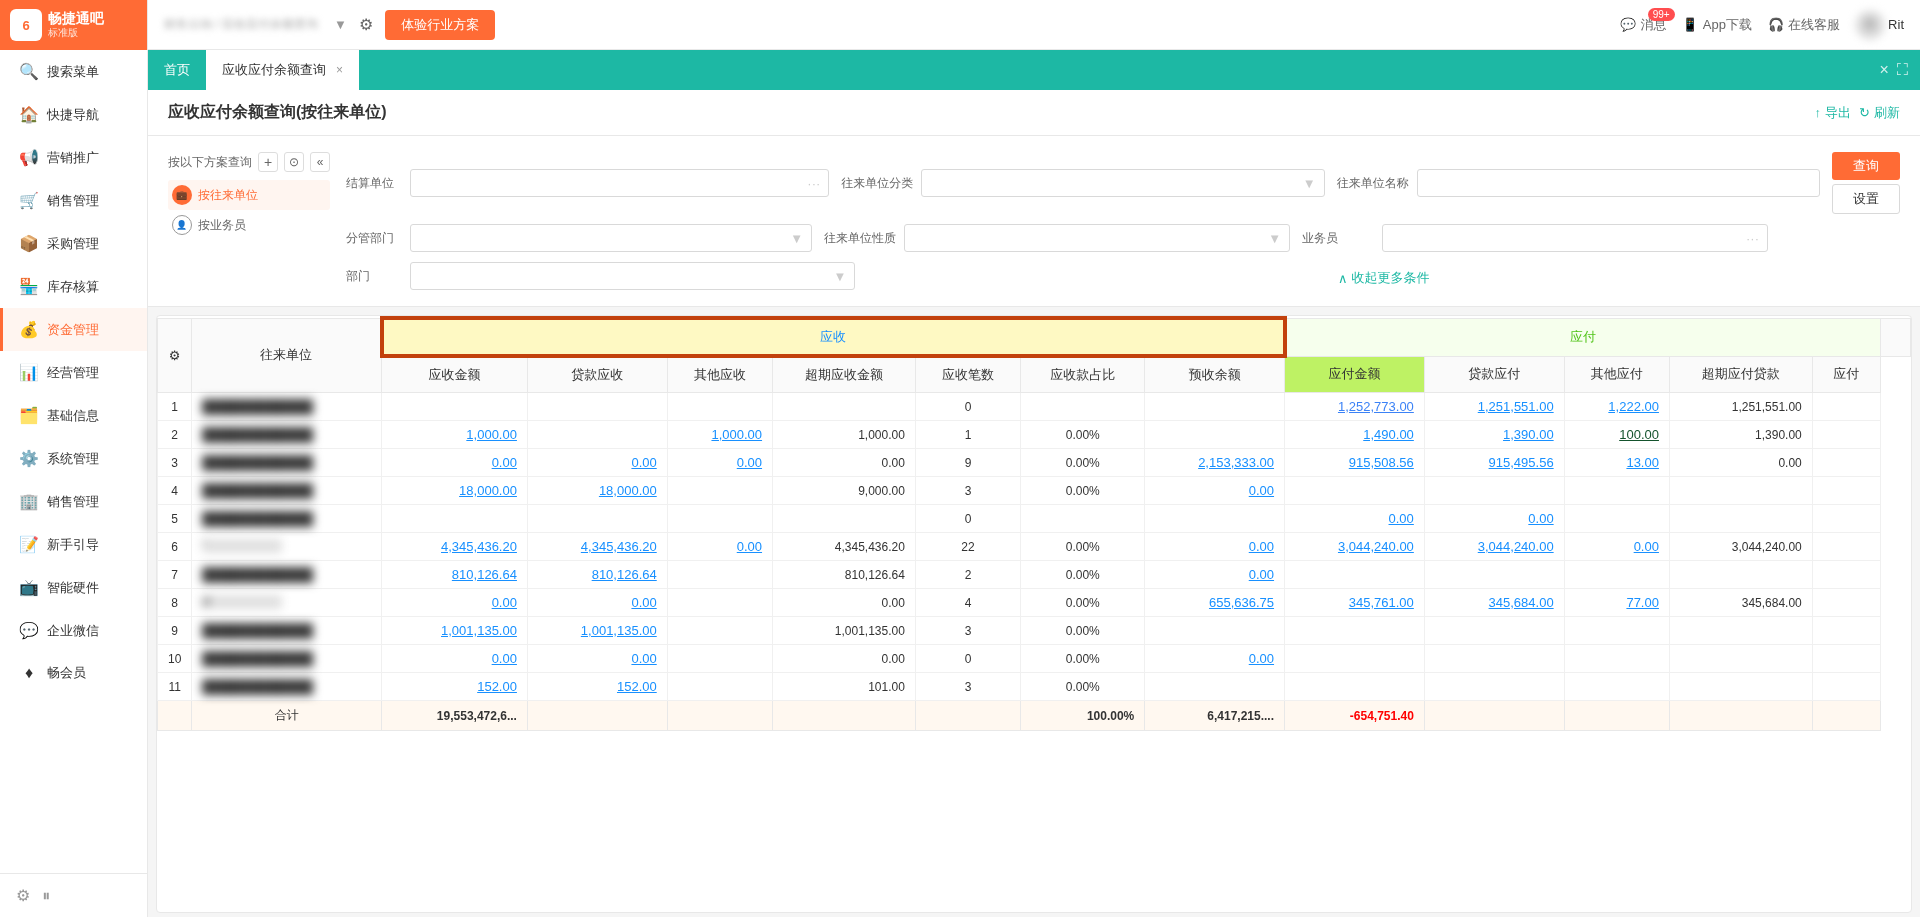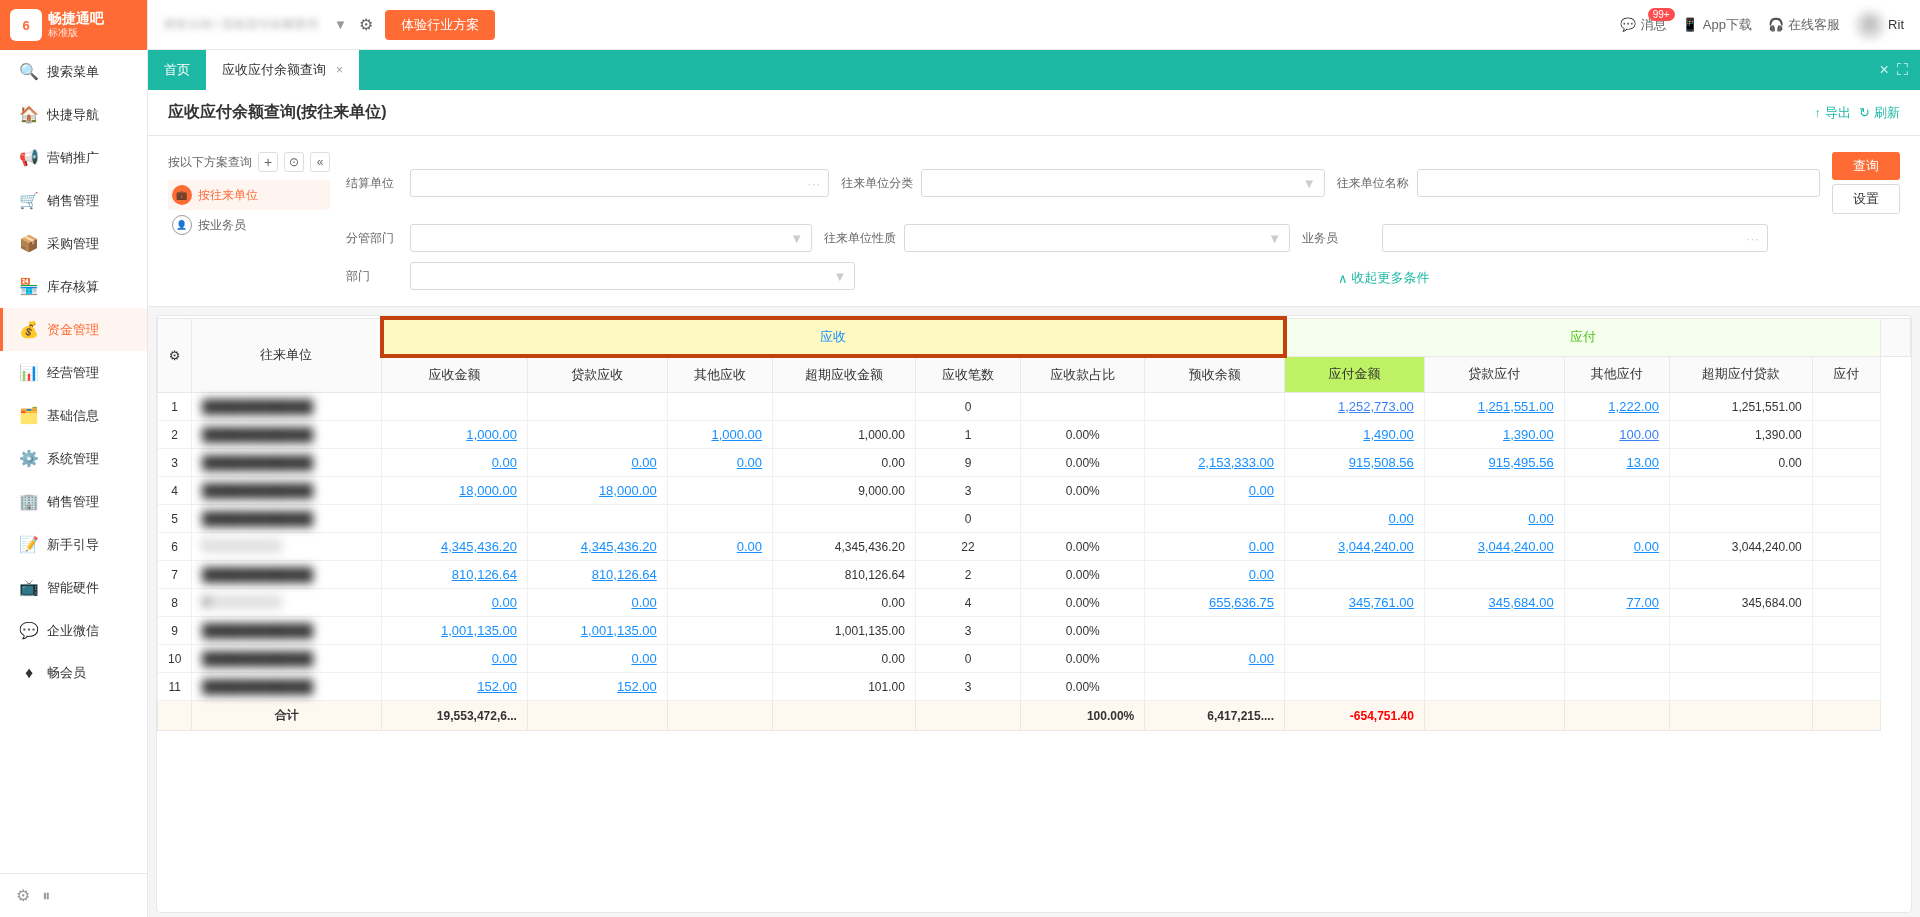--- a/index.html
+++ b/index.html
@@ -375,21 +375,21 @@
               <td style="border: 1px solid rgb(240, 240, 240); padding: 6px 10px; text-align: left; font-size: 12px; min-width: 120px;"><span style="filter: blur(5px); display: inline-block; min-width: 80px; height: 14px; background: rgb(224, 224, 224); border-radius: 2px;">████████████</span></td>
               <td style="border: 1px solid rgb(240, 240, 240); padding: 6px 10px; font-size: 12px; text-align: right;"><a style="color: rgb(24, 144, 255); text-decoration: underline; cursor: pointer;">1,000.00</a></td>
               <td style="border: 1px solid rgb(240, 240, 240); padding: 6px 10px; font-size: 12px; text-align: right;"></td>
               <td style="border: 1px solid rgb(240, 240, 240); padding: 6px 10px; font-size: 12px; text-align: right;"><a style="color: rgb(24, 144, 255); text-decoration: underline; cursor: pointer;">1,000.00</a></td>
               <td style="border: 1px solid rgb(240, 240, 240); padding: 6px 10px; font-size: 12px; text-align: right;">1,000.00</td>
               <td style="border: 1px solid rgb(240, 240, 240); padding: 6px 10px; font-size: 12px; text-align: center;">1</td>
               <td style="border: 1px solid rgb(240, 240, 240); padding: 6px 10px; font-size: 12px; text-align: center;">0.00%</td>
               <td style="border: 1px solid rgb(240, 240, 240); padding: 6px 10px; font-size: 12px; text-align: right;"></td>
               <td style="border: 1px solid rgb(240, 240, 240); padding: 6px 10px; font-size: 12px; text-align: right;"><a style="color: rgb(24, 144, 255); text-decoration: underline; cursor: pointer;">1,490.00</a></td>
               <td style="border: 1px solid rgb(240, 240, 240); padding: 6px 10px; font-size: 12px; text-align: right;"><a style="color: rgb(24, 144, 255); text-decoration: underline; cursor: pointer;">1,390.00</a></td>
-              <td style="border: 1px solid rgb(240, 240, 240); padding: 6px 10px; font-size: 12px; text-align: right;"><a style="color: #3b82f6; text-decoration: underline; cursor: pointer;">100.00</a></td>
+              <td style="border: 1px solid rgb(240, 240, 240); padding: 6px 10px; font-size: 12px; text-align: right;"><a style="color: #14532d; text-decoration: underline; cursor: pointer;">100.00</a></td>
               <td style="border: 1px solid rgb(240, 240, 240); padding: 6px 10px; font-size: 12px; text-align: right;">1,390.00</td>
               <td style="border: 1px solid rgb(240, 240, 240);"></td>
             </tr>
             <tr>
               <td style="border: 1px solid rgb(240, 240, 240); padding: 6px 10px; text-align: center; font-size: 12px;">3</td>
               <td style="border: 1px solid rgb(240, 240, 240); padding: 6px 10px; text-align: left; font-size: 12px; min-width: 120px;"><span style="filter: blur(5px); display: inline-block; min-width: 80px; height: 14px; background: rgb(224, 224, 224); border-radius: 2px;">████████████</span></td>
               <td style="border: 1px solid rgb(240, 240, 240); padding: 6px 10px; font-size: 12px; text-align: right;"><a style="color: rgb(24, 144, 255); text-decoration: underline; cursor: pointer;">0.00</a></td>
               <td style="border: 1px solid rgb(240, 240, 240); padding: 6px 10px; font-size: 12px; text-align: right;"><a style="color: rgb(24, 144, 255); text-decoration: underline; cursor: pointer;">0.00</a></td>
               <td style="border: 1px solid rgb(240, 240, 240); padding: 6px 10px; font-size: 12px; text-align: right;"><a style="color: rgb(24, 144, 255); text-decoration: underline; cursor: pointer;">0.00</a></td>
               <td style="border: 1px solid rgb(240, 240, 240); padding: 6px 10px; font-size: 12px; text-align: right;">0.00</td>
@@ -527,21 +527,21 @@
               <td style="border: 1px solid rgb(240, 240, 240); padding: 6px 10px; font-size: 12px; text-align: right;"></td>
               <td style="border: 1px solid rgb(240, 240, 240); padding: 6px 10px; font-size: 12px; text-align: right;"></td>
               <td style="border: 1px solid rgb(240, 240, 240); padding: 6px 10px; font-size: 12px; text-align: right;"></td>
               <td style="border: 1px solid rgb(240, 240, 240); padding: 6px 10px; font-size: 12px; text-align: right;"></td>
               <td style="border: 1px solid rgb(240, 240, 240);"></td>
             </tr>
           </tbody>
         <tfoot>
           <tr style="background:#fff8f0;">
             <td style="border:1px solid #e8e8e8; text-align:center;"></td>
-            <td style="border:1px solid #e8e8e8; text-align:center; font-weight:bold; padding:6px 10px;">合计</td>
+            <td style="border:1px solid #e8e8e8; text-align:center; font-weight:normal; padding:6px 10px;">合计</td>
             <td style="border:1px solid #e8e8e8; text-align:right; padding:6px 10px; font-weight:bold;">19,553,472,6...</td>
             <td style="border:1px solid #e8e8e8;"></td>
             <td style="border:1px solid #e8e8e8;"></td>
             <td style="border:1px solid #e8e8e8;"></td>
             <td style="border:1px solid #e8e8e8;"></td>
             <td style="border:1px solid #e8e8e8; text-align:right; padding:6px 10px; font-weight:bold;">100.00%</td>
             <td style="border:1px solid #e8e8e8; text-align:right; padding:6px 10px; font-weight:bold;">6,417,215....</td>
             <td style="border:1px solid #e8e8e8; text-align:right; padding:6px 10px; font-weight:bold; color:#f00;">-654,751.40</td>
             <td style="border:1px solid #e8e8e8;"></td>
             <td style="border:1px solid #e8e8e8;"></td>

